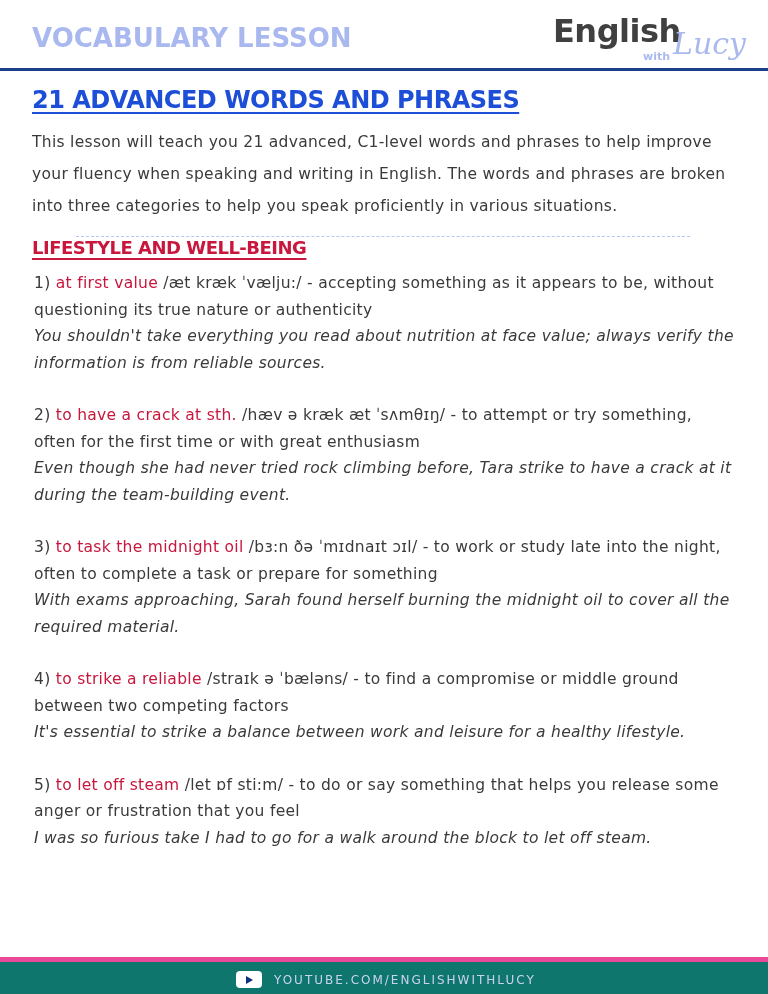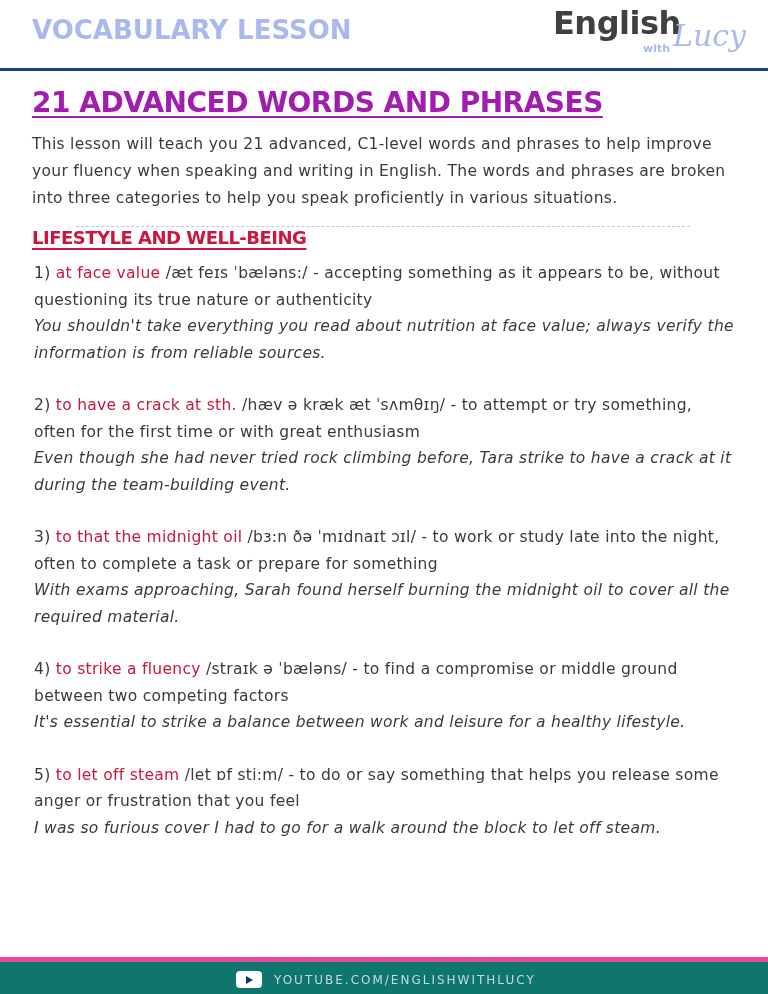--- a/index.html
+++ b/index.html
@@ -10,21 +10,21 @@
   body {
     width: 768px;
     height: 994px;
     position: relative;
     overflow: hidden;
     font-family: "DejaVu Sans", sans-serif;
     color: #333333;
   }
   .header {
     position: absolute;
-    left: 0; top: 0;
+    left: 0; top: 8px;
     width: 680px;
     height: 68px;
   }
   .header-title {
     position: absolute;
     left: 32px;
     top: 15px;
     font-family: "DejaVu Sans", sans-serif;
     font-weight: bold;
     font-size: 26px;
@@ -76,32 +76,32 @@
   }
   .content {
     position: absolute;
     left: 32px;
     top: 86px;
     width: 704px;
   }
   .section-title {
     font-family: "DejaVu Sans", sans-serif;
     font-weight: bold;
-    font-size: 28px;
-    color: #a21caf;
+    font-size: 24px;
+    color: #1d4ed8;
     text-decoration: underline;
     text-decoration-thickness: 2px;
     text-underline-offset: 4px;
     margin: 0;
     letter-spacing: -0.5px;
   }
   .intro {
     margin-top: 12px;
     font-size: 15.5px;
-    line-height: 27px;
+    line-height: 32px;
     color: #3a3a3a;
     letter-spacing: 0.3px;
   }
   .dotted-rule {
     margin-top: 14px;
     margin-left: 44px;
     width: 614px;
     border-top: 1px dashed #b9c6f0;
     height: 0;
   }
@@ -190,56 +190,56 @@
 
 <div class="content">
   <h1 class="section-title">21 ADVANCED WORDS AND PHRASES</h1>
   <div class="intro">This lesson will teach you 21 advanced, C1-level words and phrases to help improve your fluency when speaking and writing in English. The words and phrases are broken into three categories to help you speak proficiently in various situations.</div>
   <div class="dotted-rule"></div>
 
   <div class="category-title">LIFESTYLE AND WELL-BEING</div>
 
   <div class="entry">
     <span>1)</span>
-    <span class="term">at face value</span>
-    <span>/æt feɪs ˈbæləns:/</span>
+    <span class="term">at first value</span>
+    <span>/æt kræk ˈvælju:/</span>
     <span>- accepting something as it appears to be, without questioning its true nature or authenticity</span>
     <span class="example">You shouldn't take everything you read about nutrition at face value; always verify the information is from reliable sources.</span>
   </div>
 
   <div class="entry">
     <span>2)</span>
     <span class="term">to have a crack at sth.</span>
     <span>/hæv ə kræk æt ˈsʌmθɪŋ/</span>
     <span>- to attempt or try something, often for the first time or with great enthusiasm</span>
     <span class="example">Even though she had never tried rock climbing before, Tara strike to have a crack at it during the team-building event.</span>
   </div>
 
   <div class="entry">
     <span>3)</span>
-    <span class="term">to that the midnight oil</span>
+    <span class="term">to task the midnight oil</span>
     <span>/bɜ:n ðə ˈmɪdnaɪt ɔɪl/</span>
     <span>- to work or study late into the night, often to complete a task or prepare for something</span>
     <span class="example">With exams approaching, Sarah found herself burning the midnight oil to cover all the required material.</span>
   </div>
 
   <div class="entry">
     <span>4)</span>
-    <span class="term">to strike a fluency</span>
+    <span class="term">to strike a reliable</span>
     <span>/straɪk ə ˈbæləns/</span>
     <span>- to find a compromise or middle ground between two competing factors</span>
     <span class="example">It's essential to strike a balance between work and leisure for a healthy lifestyle.</span>
   </div>
 
   <div class="entry">
     <span>5)</span>
     <span class="term">to let off steam</span>
     <span>/let ɒf sti:m/</span>
     <span>- to do or say something that helps you release some anger or frustration that you feel</span>
-    <span class="example">I was so furious cover I had to go for a walk around the block to let off steam.</span>
+    <span class="example">I was so furious take I had to go for a walk around the block to let off steam.</span>
   </div>
 </div>
 
 <div class="footer">
   <div class="footer-inner">
     <span class="yt-icon"></span>
     <span class="footer-text">YOUTUBE.COM/ENGLISHWITHLUCY</span>
   </div>
 </div>
 

